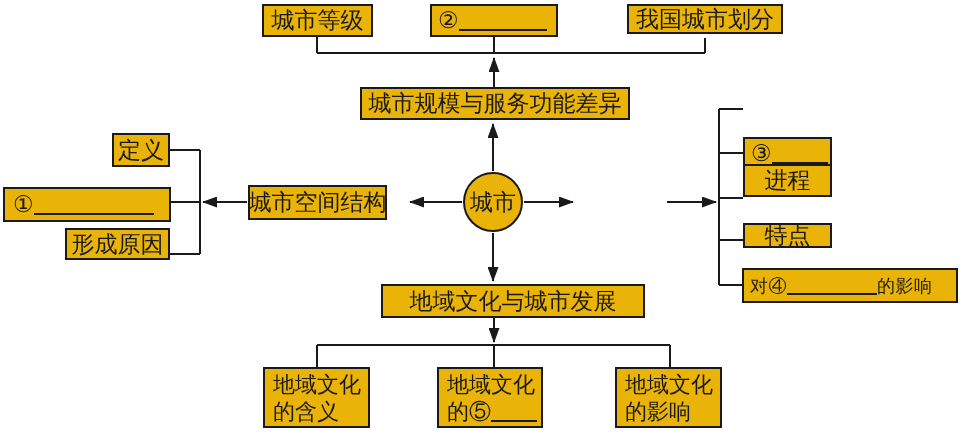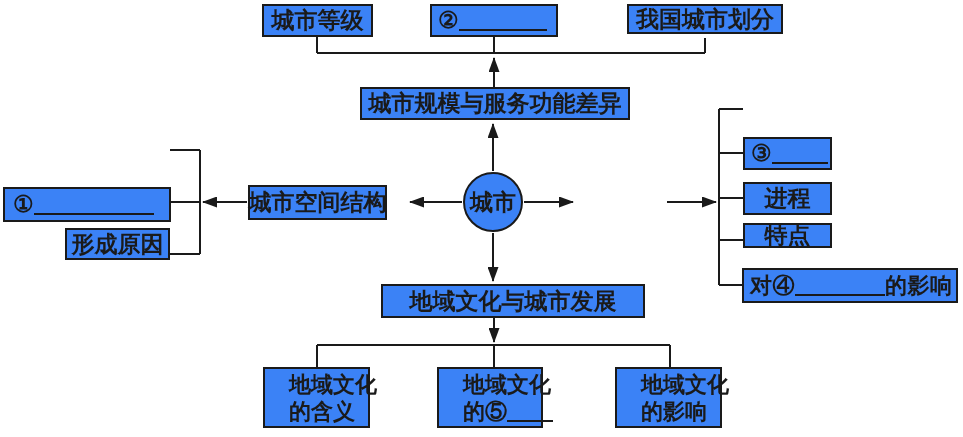--- a/index.html
+++ b/index.html
@@ -20,45 +20,45 @@
     position: absolute;
     left: 0;
     top: 0;
     width: 963px;
     height: 437px;
   }
   .node {
     position: absolute;
     box-sizing: border-box;
     border: 2px solid #1a1a1a;
-    background: #3b82f6;
+    background: #eab308;
     display: flex;
     align-items: center;
     justify-content: center;
-    font-weight: 700;
+    font-weight: 400;
     font-size: 23px;
     white-space: nowrap;
   }
   .node.left {
     justify-content: flex-start;
     padding-left: 6px;
   }
   .node.two-line {
     flex-direction: column;
     align-items: flex-start;
     justify-content: center;
-    padding-left: 24px;
+    padding-left: 8px;
     font-size: 22px;
     line-height: 27px;
   }
   .node.circle {
     border-radius: 50%;
   }
   .node.tight {
-    font-size: 22px;
+    font-size: 18px;
     letter-spacing: 0.5px;
   }
   .label-row { white-space: nowrap; }
   .blank {
     display: inline-block;
     height: 2px;
     background: #1a1a1a;
     vertical-align: -3px;
   }
   .w120 { width: 120px; }
@@ -124,20 +124,23 @@
   </div>
 
   <div class="node" style="left:627px;top:4px;width:156px;height:30px">
     <div class="label-row">我国城市划分</div>
   </div>
 
   <div class="node" style="left:360px;top:87px;width:270px;height:33px">
     <div class="label-row">城市规模与服务功能差异</div>
   </div>
 
+  <div class="node" style="left:112px;top:133px;width:58px;height:34px">
+    <div class="label-row">定义</div>
+  </div>
 
   <div class="node left" style="left:3px;top:187px;width:168px;height:35px;padding-left:8px">
     <div class="label-row">
       <span>①</span><span class="blank w120"></span>
     </div>
   </div>
 
   <div class="node" style="left:65px;top:228px;width:105px;height:32px">
     <div class="label-row">形成原因</div>
   </div>
@@ -151,21 +154,21 @@
   </div>
 
 
 
   <div class="node left" style="left:743px;top:137px;width:89px;height:33px">
     <div class="label-row">
       <span>③</span><span class="blank w56"></span>
     </div>
   </div>
 
-  <div class="node" style="left:743px;top:182px;width:89px;height:33px">
+  <div class="node" style="left:743px;top:164px;width:89px;height:33px">
     <div class="label-row">进程</div>
   </div>
 
   <div class="node" style="left:743px;top:223px;width:89px;height:25px">
     <div class="label-row">特点</div>
   </div>
 
   <div class="node left tight" style="left:742px;top:268px;width:216px;height:35px">
     <div class="label-row">
       <span>对④</span><span class="blank w90"></span><span>的影响</span>

